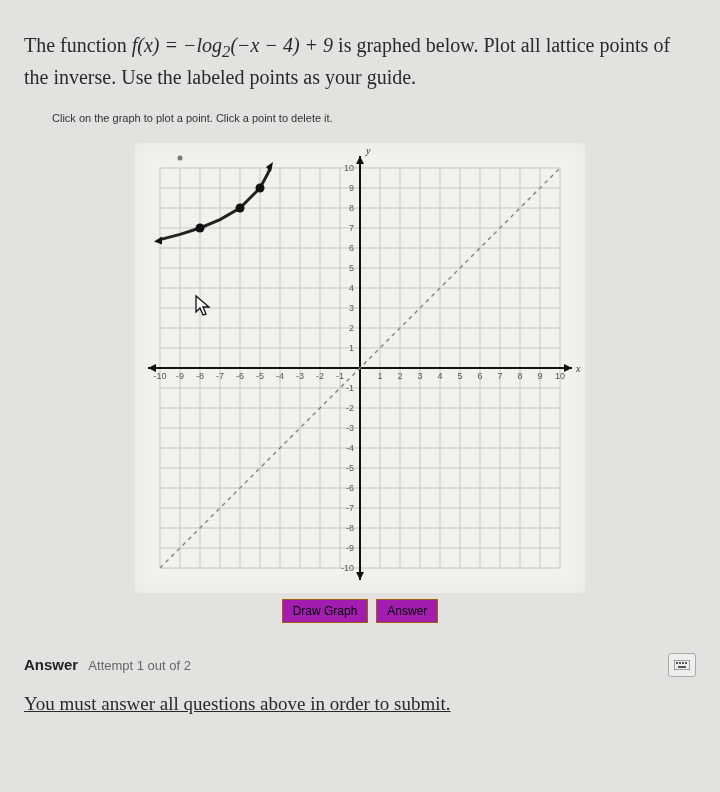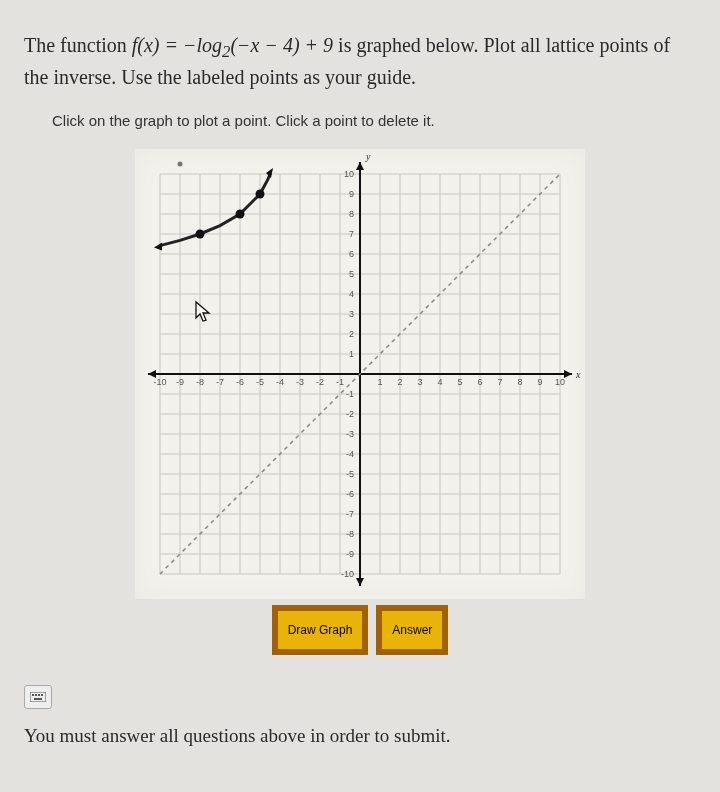--- a/index.html
+++ b/index.html
@@ -10,55 +10,55 @@
     font-family: Georgia, 'Times New Roman', serif;
     background: #e4e2df;
     color: #2a2a2a;
     font-size: 20px;
     line-height: 1.35;
   }
   .question { margin-bottom: 18px; margin-top: 16px; }
   .math { font-style: italic; }
   .instruction {
     font-family: Arial, Helvetica, sans-serif;
-    font-size: 15px;
+    font-size: 11px;
     color: #333;
     margin: 20px 0 18px 28px;
   }
   .graph-block { display:flex; justify-content:center; }
   svg.graph { display:block; background:#f2f1ec; box-shadow: inset 0 0 30px rgba(0,0,0,0.03); }
   .grid line { stroke:#c9c7c2; stroke-width:1; }
   .axis line { stroke:#111; stroke-width:2; }
   .ticklabel { font: 9px Arial, sans-serif; fill:#555; }
   .axislabel { font: italic 10px Georgia, serif; fill:#333; }
   .curve { stroke:#222; stroke-width:3; fill:none; }
   .curveDash { stroke:#888; stroke-width:1.5; fill:none; stroke-dasharray:4 4; }
   .dot { fill:#111; }
   .cursor { stroke:#111; stroke-width:1.4; fill:none; }
   .btnrow { display:flex; justify-content:center; gap:8px; margin:6px 0 30px 0; }
   .btn {
     font: 12px Arial, sans-serif;
-    padding: 12px 10px;
-    border: 6px solid #a16207;
-    background: #eab308;
+    padding: 4px 10px;
+    border: 1px solid #a16207;
+    background: #a21caf;
     cursor: pointer;
   }
   .answer-row {
     display:flex; justify-content:space-between; align-items:center;
     margin: 30px 0 14px 0;
   }
   .answer-label { font-family: Arial, sans-serif; font-size:15px; color:#222; }
   .answer-label b { font-weight:bold; }
   .attempt { font-size:13px; color:#666; margin-left:6px; }
   .kbd {
     width:26px; height:22px; border:1px solid #aaa; border-radius:3px;
     background:#eee; display:flex; align-items:center; justify-content:center;
     font-size:12px;
   }
-  .submit-note { font-size:19px; margin-top:8px; }
+  .submit-note { font-size:19px; margin-top:8px;text-decoration:underline; }
 </style>
 </head>
 <body>
 
 <div class="question">
   <span>The function </span>
   <span class="math">f(x) = </span>
   <span class="math">−log</span><sub class="math">2</sub><span class="math">(−x − 4) + 9</span>
   <span> is graphed below. Plot all lattice points of the inverse. Use the labeled points as your guide.</span>
 </div>
@@ -174,20 +174,24 @@
       </g>
     </svg>
 </div>
 
 <div class="btnrow">
   <button class="btn">Draw Graph</button>
   <button class="btn">Answer</button>
 </div>
 
 <div class="answer-row">
+  <div class="answer-label">
+    <b>Answer</b>
+    <span class="attempt">Attempt 1 out of 2</span>
+  </div>
   <div class="kbd">
     <svg width="16" height="10" viewBox="0 0 16 10">
         <rect x="0" y="0" width="16" height="10" rx="1" fill="none" stroke="#555"></rect>
         <rect x="2" y="2" width="2" height="2" fill="#555"></rect>
         <rect x="5" y="2" width="2" height="2" fill="#555"></rect>
         <rect x="8" y="2" width="2" height="2" fill="#555"></rect>
         <rect x="11" y="2" width="2" height="2" fill="#555"></rect>
         <rect x="4" y="6" width="8" height="2" fill="#555"></rect>
       </svg>
   </div>

